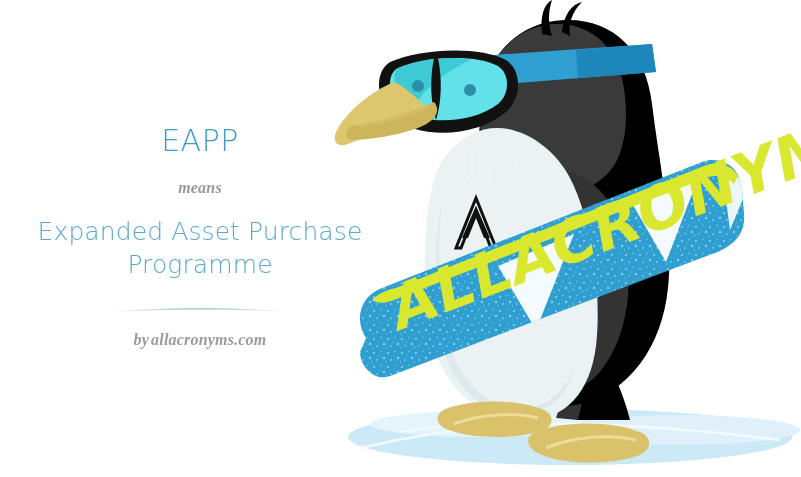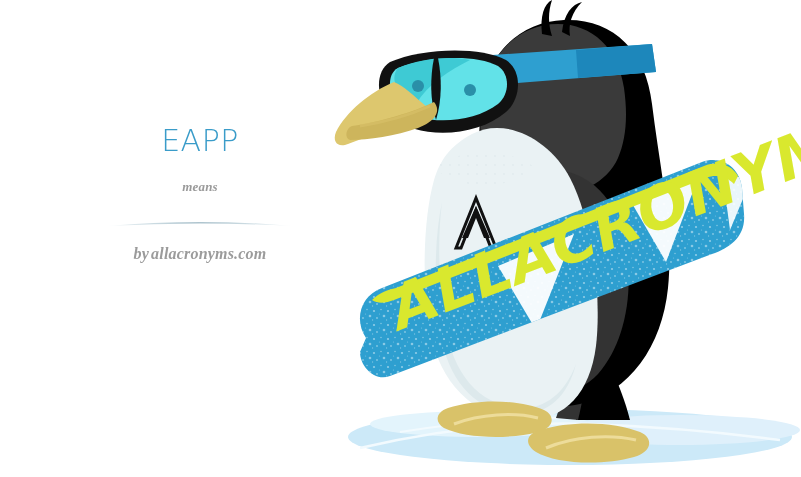--- a/index.html
+++ b/index.html
@@ -38,21 +38,21 @@
     font-weight: 300;
     letter-spacing: 0.5px;
     color: #3a9cc9;
     line-height: 1;
     margin: 0;
     white-space: nowrap;
   }
 
   #means-label {
     font-family: "Liberation Serif", serif;
-    font-size: 13px;
+    font-size: 16px;
     font-weight: bold;
     font-style: italic;
     color: #9a9a9a;
     margin: 23px 0 0 0;
     letter-spacing: 0.2px;
   }
 
   #definition-text {
     font-family: "DejaVu Sans", sans-serif;
     font-size: 25px;
@@ -98,20 +98,21 @@
 <body>
 
 <div id="canvas">
 
   <div id="text-panel">
 
     <h1 id="acronym-title">EAPP</h1>
 
     <div id="means-label">means</div>
 
+    <div id="definition-text">Expanded Asset Purchase Programme</div>
 
     <div id="divider">
       <svg width="190" height="12" viewBox="0 0 190 12" xmlns="http://www.w3.org/2000/svg">
         <defs>
           <linearGradient id="divGrad" x1="0" y1="0" x2="1" y2="0">
             <stop offset="0%" stop-color="#ffffff"></stop>
             <stop offset="18%" stop-color="#d3e1e7"></stop>
             <stop offset="50%" stop-color="#aec4ce"></stop>
             <stop offset="82%" stop-color="#d3e1e7"></stop>
             <stop offset="100%" stop-color="#ffffff"></stop>

